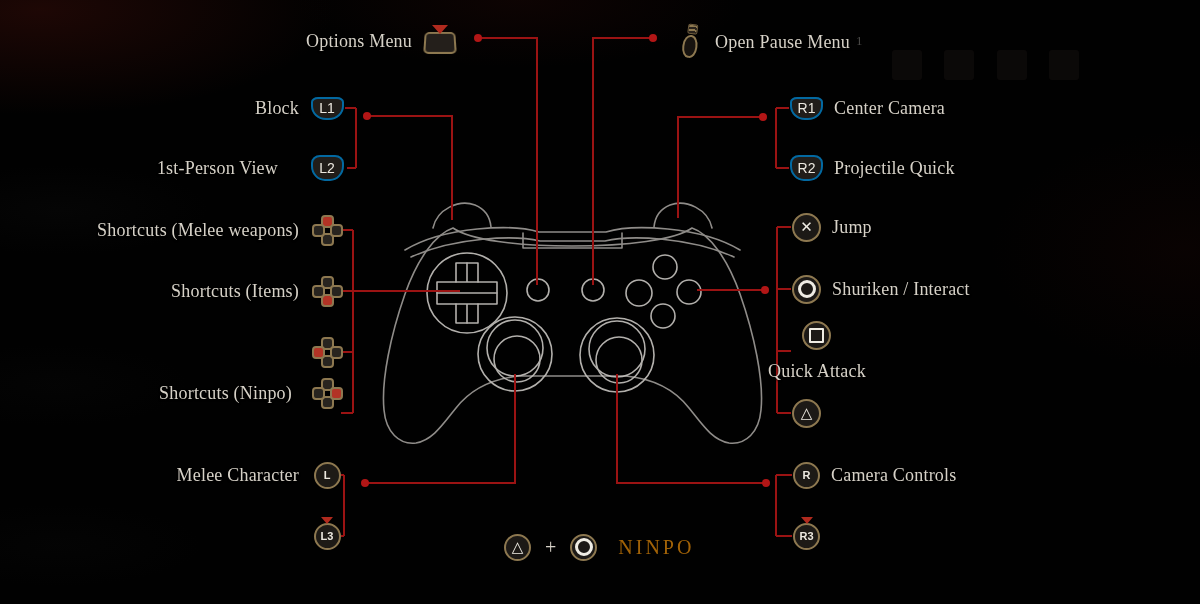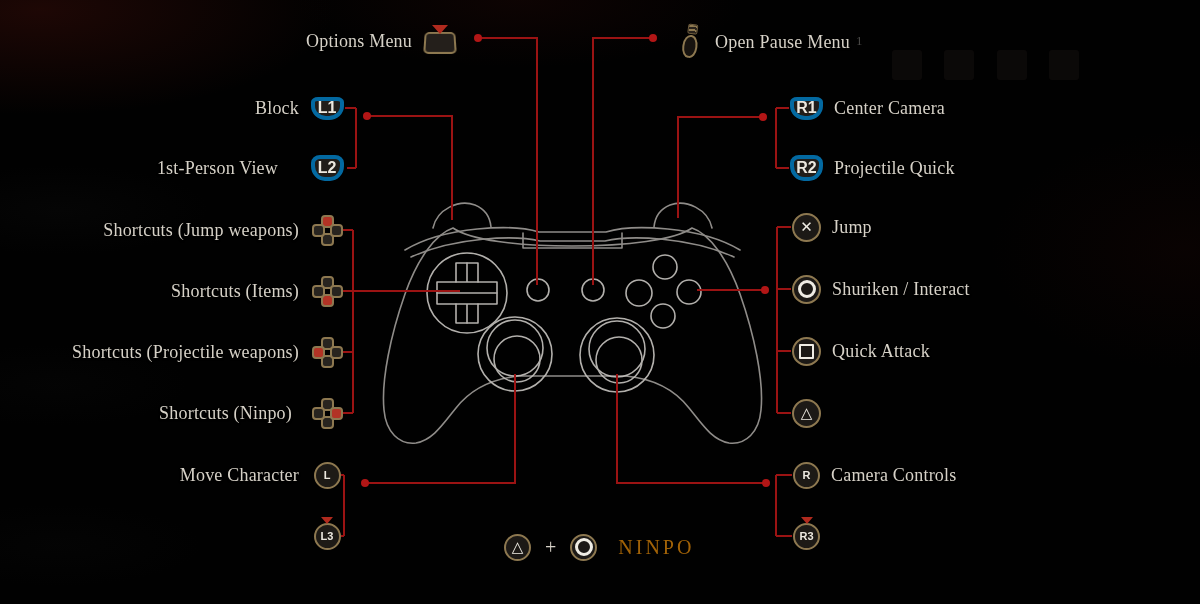--- a/index.html
+++ b/index.html
@@ -24,23 +24,23 @@
   
   .row{position:absolute;display:flex;align-items:center;height:34px;}
   .row-left{flex-direction:row;gap:10px;}
   .row-right{flex-direction:row;justify-content:center;gap:11px;}
   .lbl{color:#d6d1c7;font-size:18px;white-space:nowrap;letter-spacing:.2px;
        text-shadow:0 1px 2px rgba(0,0,0,.9);}
   .icon-slot{width:36px;display:flex;justify-content:center;align-items:center;flex:none;}
 
   
   .badge{box-sizing:border-box;width:33px;height:23px;background:#211d19;
-    border:4px solid #0369a1;border-radius:7px 7px 15px 15px / 5px 5px 14px 14px;
+    border:2px solid #0369a1;border-radius:7px 7px 15px 15px / 5px 5px 14px 14px;
     display:flex;align-items:center;justify-content:center;
-    color:#ece8df;font-family:"Liberation Sans",sans-serif;font-weight:bold;font-size:16px;}
+    color:#ece8df;font-family:"Liberation Sans",sans-serif;font-weight:normal;font-size:14px;}
   .badge.trigger{height:26px;border-radius:9px 9px 14px 14px / 8px 8px 15px 15px;}
 
   
   .stickbtn{box-sizing:border-box;width:27px;height:27px;border-radius:50%;
     background:#1d1a16;border:2px solid #8d7850;position:relative;
     display:flex;align-items:center;justify-content:center;
     color:#ece8df;font-family:"Liberation Sans",sans-serif;font-weight:bold;font-size:11px;}
   .stickbtn .press{position:absolute;top:-8px;left:50%;transform:translateX(-50%);
     width:0;height:0;border-left:6px solid transparent;border-right:6px solid transparent;
     border-top:7px solid #b02a1e;}
@@ -190,21 +190,21 @@
 <div class="row row-left" style="right:855px;top:151px;gap:31px;">
   <span class="lbl">1st-Person View</span>
   <span class="icon-slot">
       <span class="badge trigger">
         <span>L2</span>
       </span>
     </span>
 </div>
 
 <div class="row row-left" style="right:855px;top:213px;">
-  <span class="lbl">Shortcuts (Jump weapons)</span>
+  <span class="lbl">Shortcuts (Melee weapons)</span>
   <span class="icon-slot">
     <span class="dpad">
       <span class="petal p-up hot"></span>
         <span class="petal p-down"></span>
       <span class="petal p-left"></span>
         <span class="petal p-right"></span>
     </span>
   </span>
 </div>
 
@@ -214,45 +214,44 @@
     <span class="dpad">
       <span class="petal p-up"></span>
         <span class="petal p-down hot"></span>
       <span class="petal p-left"></span>
         <span class="petal p-right"></span>
     </span>
   </span>
 </div>
 
 <div class="row row-left" style="right:855px;top:335px;">
-  <span class="lbl">Shortcuts (Projectile weapons)</span>
   <span class="icon-slot">
     <span class="dpad">
       <span class="petal p-up"></span>
         <span class="petal p-down"></span>
       <span class="petal p-left hot"></span>
         <span class="petal p-right"></span>
     </span>
   </span>
 </div>
 
-<div class="row row-left" style="right:855px;top:396px;gap:17px;">
+<div class="row row-left" style="right:855px;top:376px;gap:17px;">
   <span class="lbl">Shortcuts (Ninpo)</span>
   <span class="icon-slot">
     <span class="dpad">
       <span class="petal p-up"></span>
         <span class="petal p-down"></span>
       <span class="petal p-left"></span>
         <span class="petal p-right hot"></span>
     </span>
   </span>
 </div>
 
 <div class="row row-left" style="right:855px;top:458px;">
-  <span class="lbl">Move Character</span>
+  <span class="lbl">Melee Character</span>
   <span class="icon-slot">
       <span class="stickbtn">
         <span>L</span>
       </span>
     </span>
 </div>
 
 <div class="row row-left" style="right:855px;top:519px;">
   <span class="icon-slot">
     <span class="stickbtn">
@@ -283,21 +282,21 @@
   <span class="lbl">Jump</span>
 </div>
 
 <div class="row row-right" style="left:792px;top:272px;">
   <span class="facebtn">
       <span class="g-circle"></span>
     </span>
   <span class="lbl">Shuriken / Interact</span>
 </div>
 
-<div class="row row-right" style="left:792px;top:334px;">
+<div class="row row-right" style="left:768px;top:334px;flex-direction:column;">
   <span class="facebtn">
       <span class="g-square"></span>
     </span>
   <span class="lbl">Quick Attack</span>
 </div>
 
 <div class="row row-right" style="left:792px;top:396px;">
   <span class="facebtn">
       <span class="g-text">△</span>
     </span>

